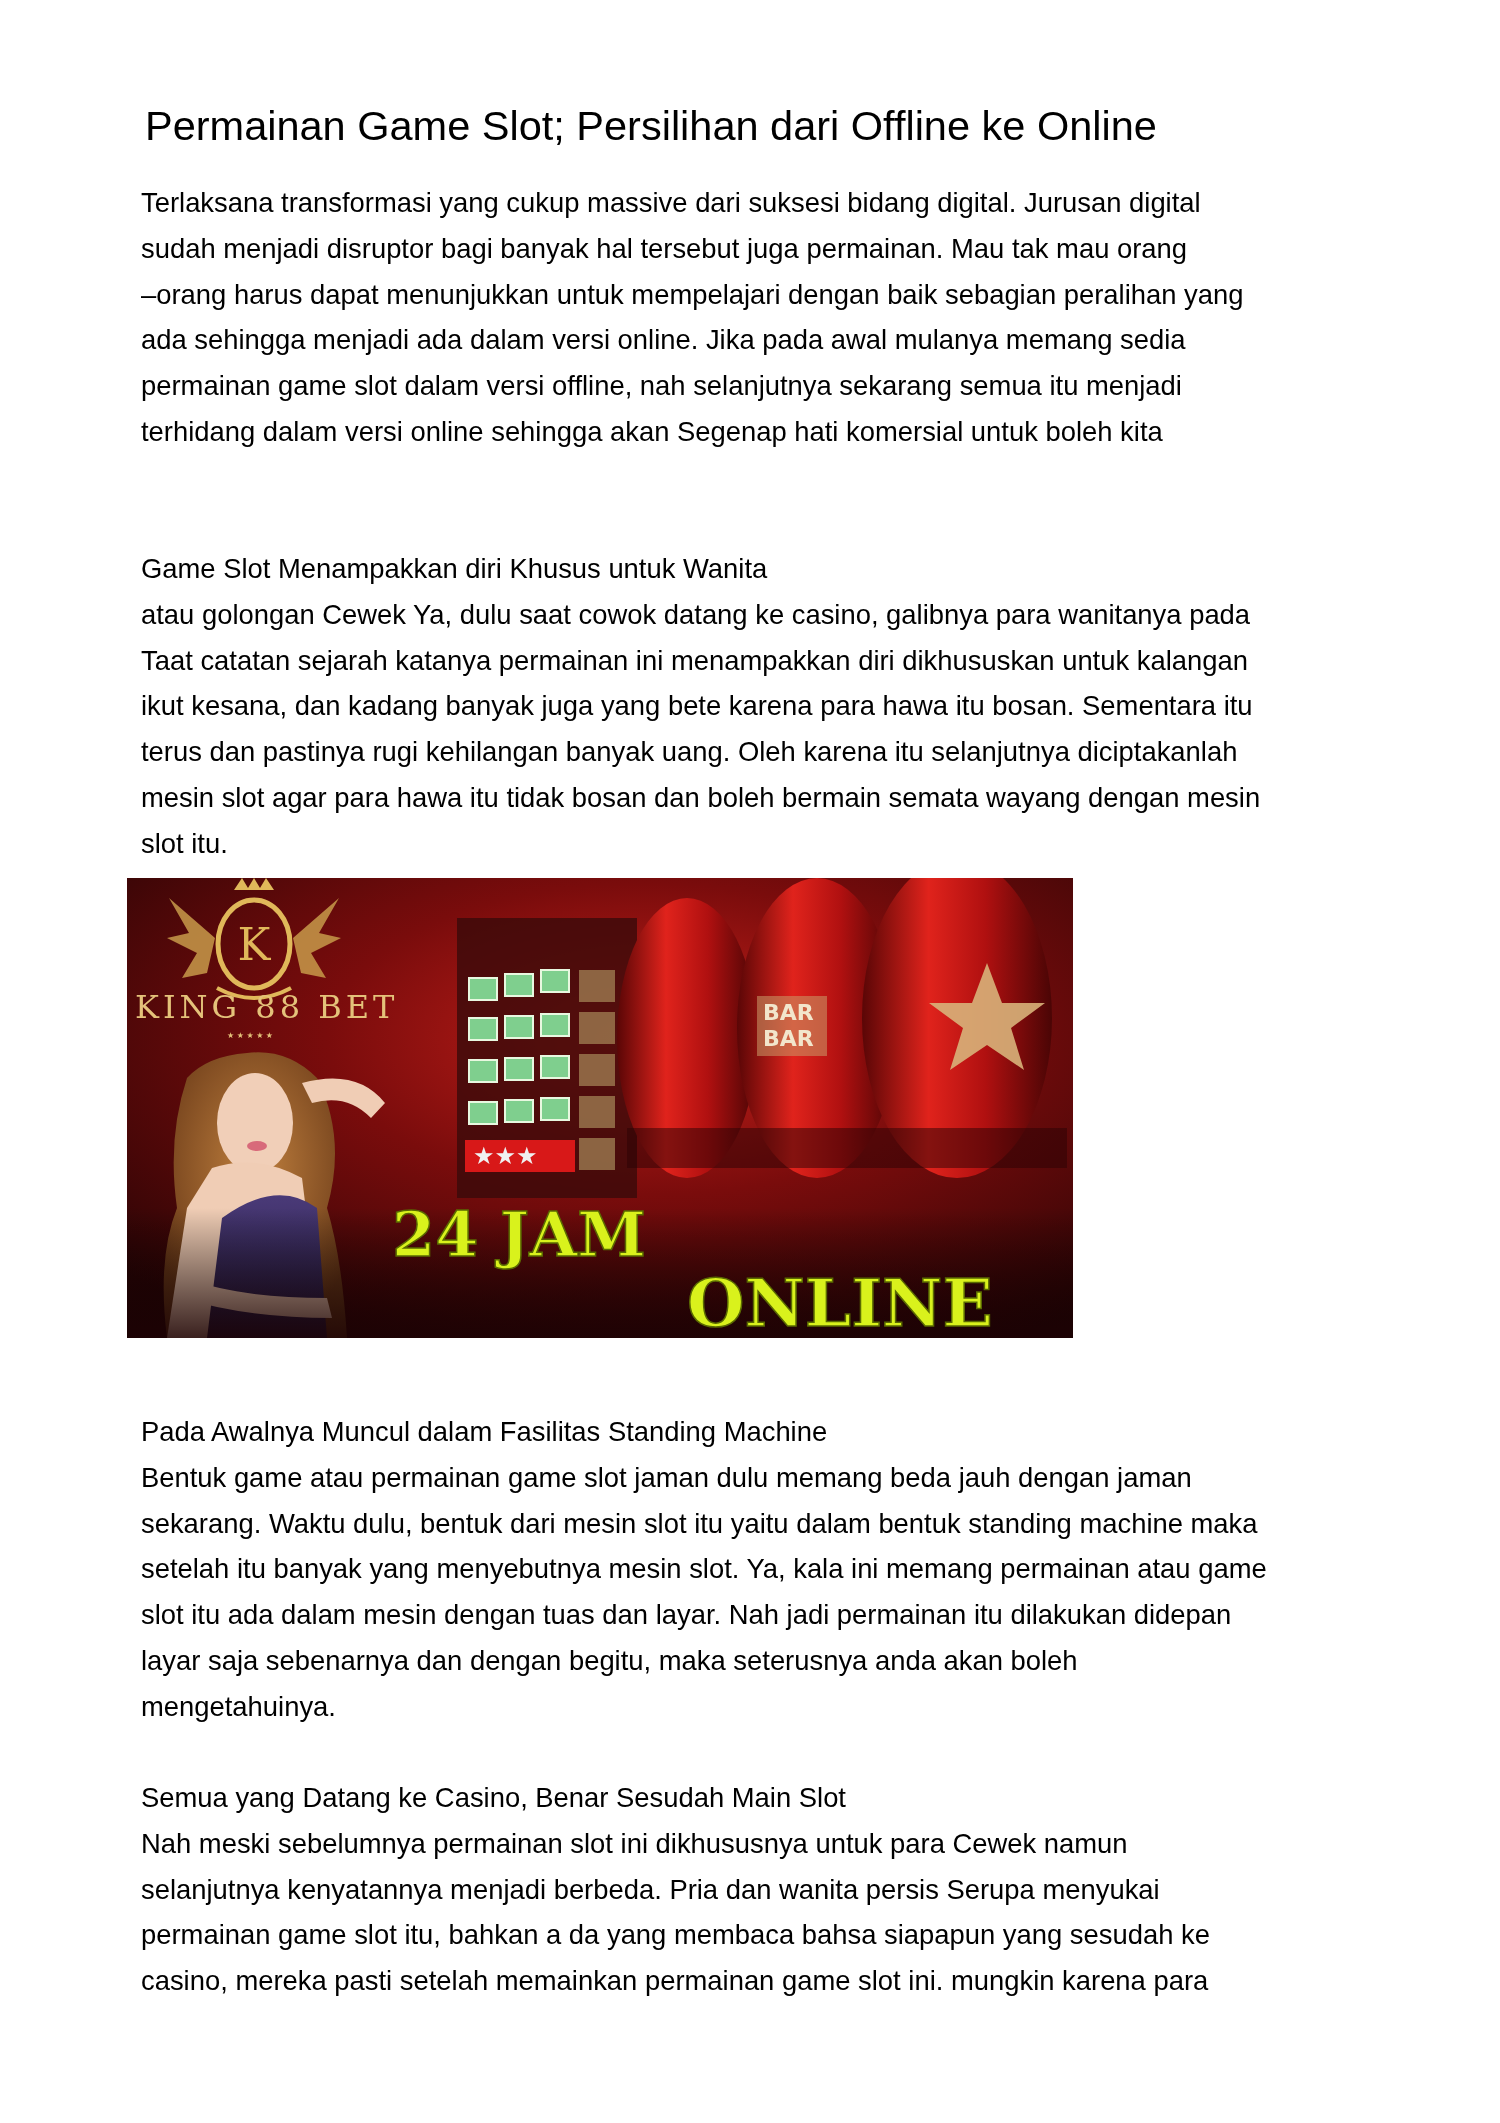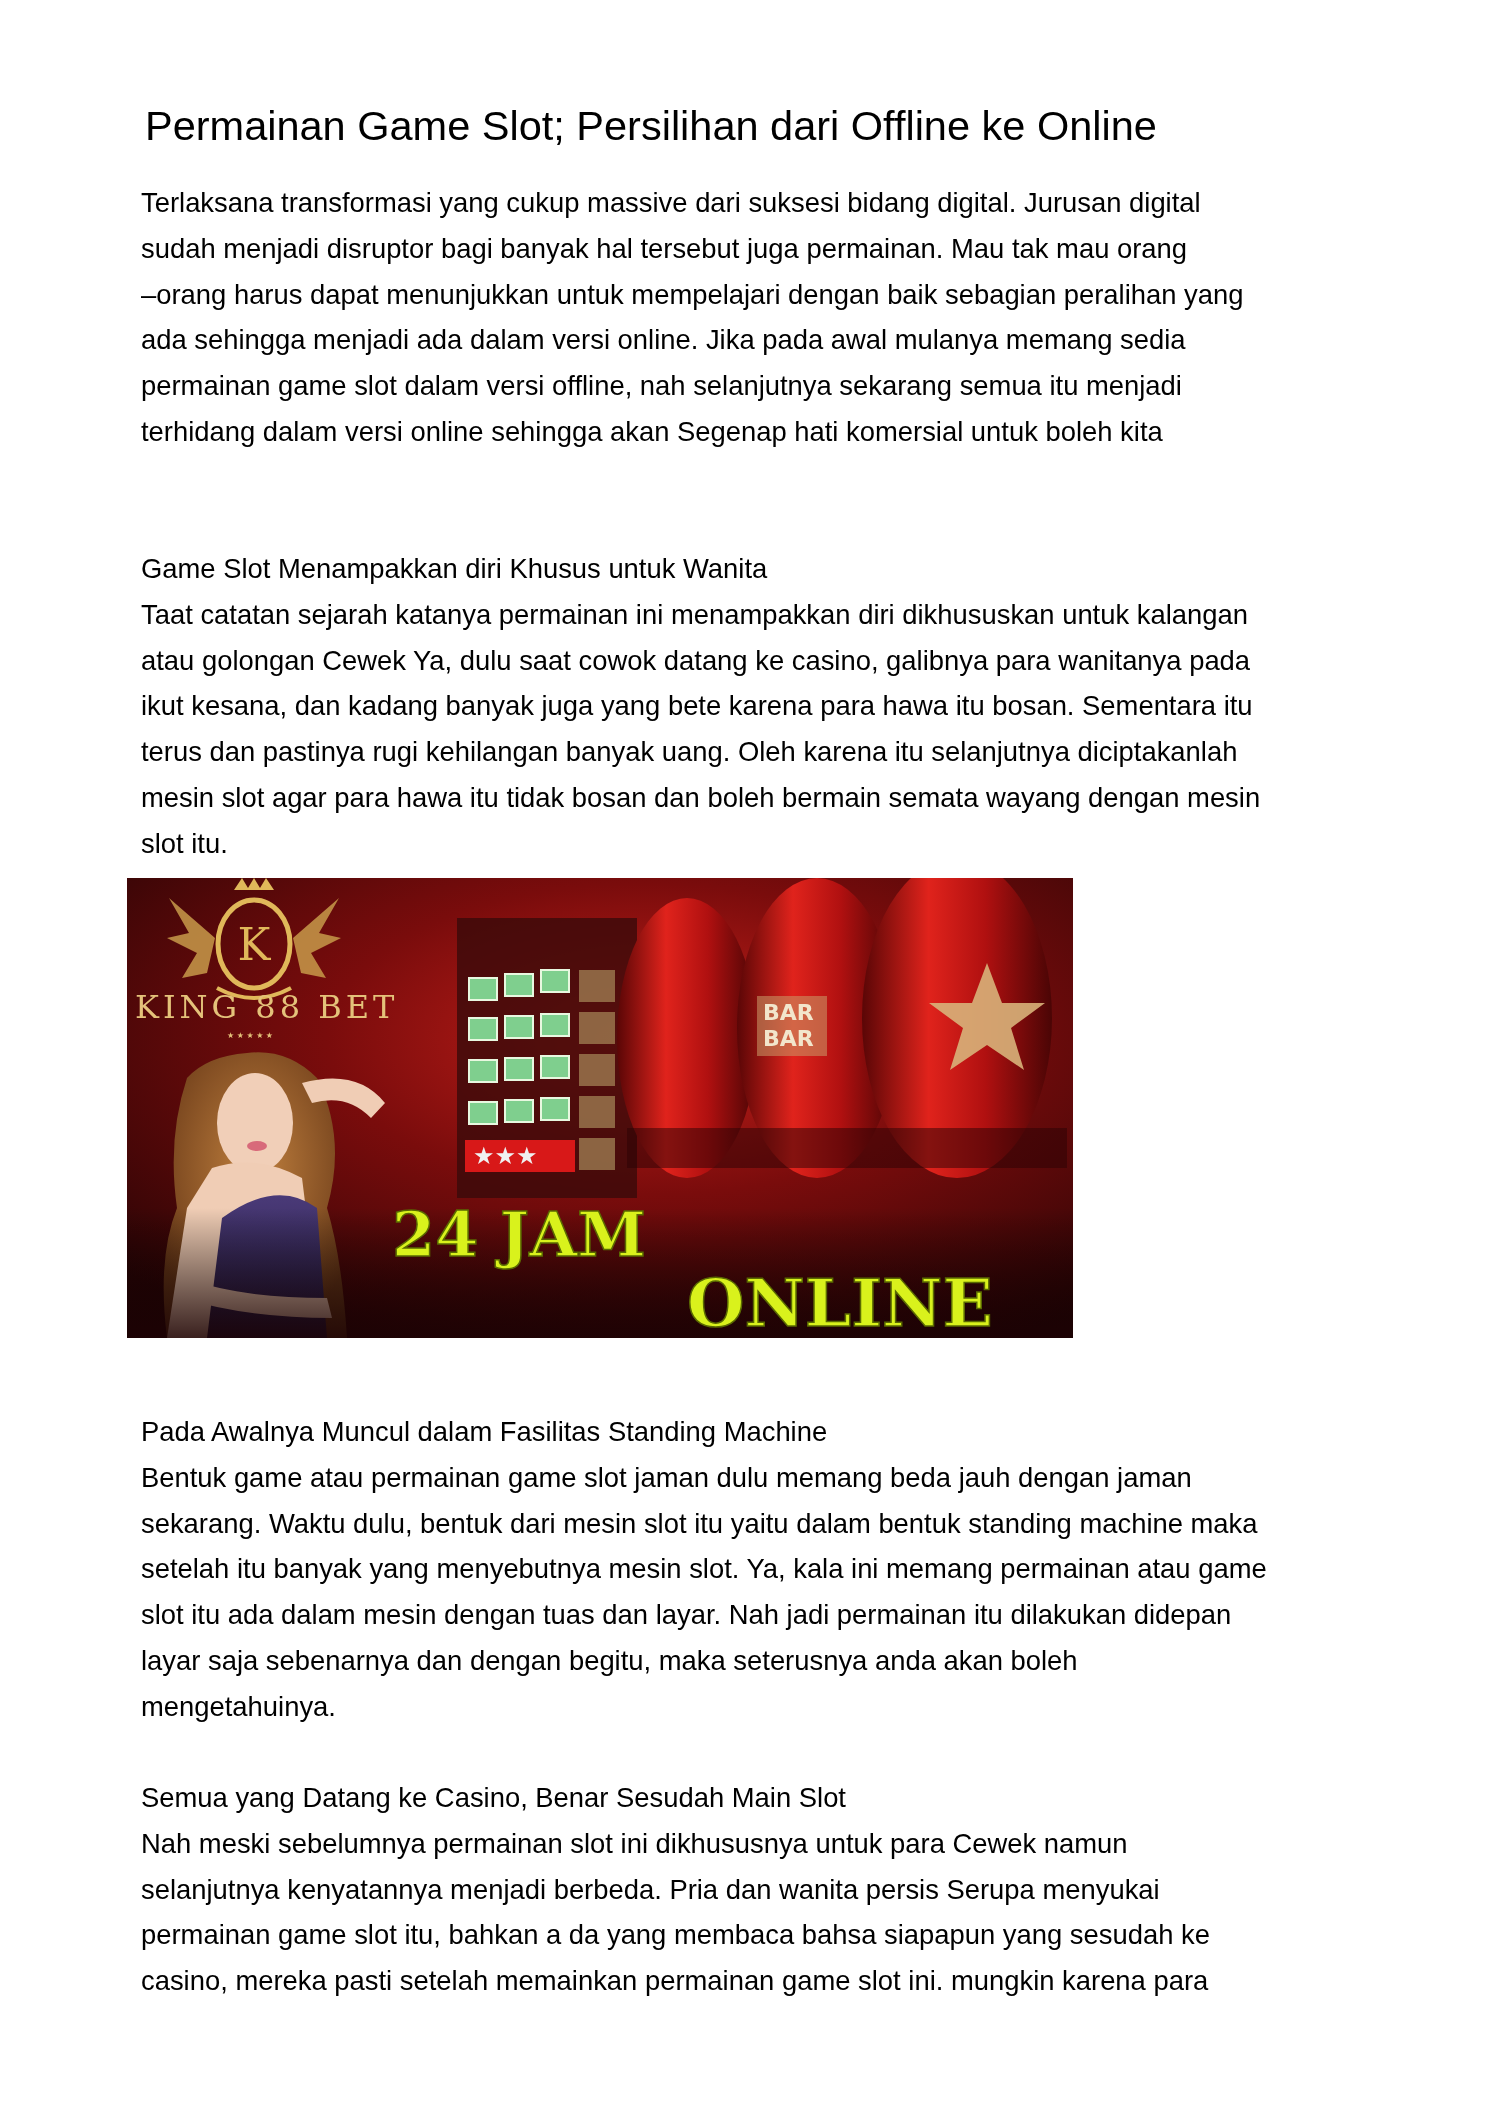--- a/index.html
+++ b/index.html
@@ -71,22 +71,22 @@
     <span class="line">Terlaksana transformasi yang cukup massive dari suksesi bidang digital. Jurusan digital</span>
     <span class="line">sudah menjadi disruptor bagi banyak hal tersebut juga permainan. Mau tak mau orang</span>
     <span class="line">–orang harus dapat menunjukkan untuk mempelajari dengan baik sebagian peralihan yang</span>
     <span class="line">ada sehingga menjadi ada dalam versi online. Jika pada awal mulanya memang sedia</span>
     <span class="line">permainan game slot dalam versi offline, nah selanjutnya sekarang semua itu menjadi</span>
     <span class="line">terhidang dalam versi online sehingga akan Segenap hati komersial untuk boleh kita</span>
   </div>
 
   <div class="block" style="top:532px;">
     <span class="heading-line">Game Slot Menampakkan diri Khusus untuk Wanita</span>
+    <span class="line">atau golongan Cewek Ya, dulu saat cowok datang ke casino, galibnya para wanitanya pada</span>
     <span class="line">Taat catatan sejarah katanya permainan ini menampakkan diri dikhususkan untuk kalangan</span>
-    <span class="line">atau golongan Cewek Ya, dulu saat cowok datang ke casino, galibnya para wanitanya pada</span>
     <span class="line">ikut kesana, dan kadang banyak juga yang bete karena para hawa itu bosan. Sementara itu</span>
     <span class="line">terus dan pastinya rugi kehilangan banyak uang. Oleh karena itu selanjutnya diciptakanlah</span>
     <span class="line">mesin slot agar para hawa itu tidak bosan dan boleh bermain semata wayang dengan mesin</span>
     <span class="line">slot itu.</span>
   </div>
 
   <div class="hero">
     <svg width="946" height="460" viewBox="0 0 946 460" xmlns="http://www.w3.org/2000/svg">
       <defs>
         <radialGradient id="bgGlow" cx="55%" cy="35%" r="75%">

